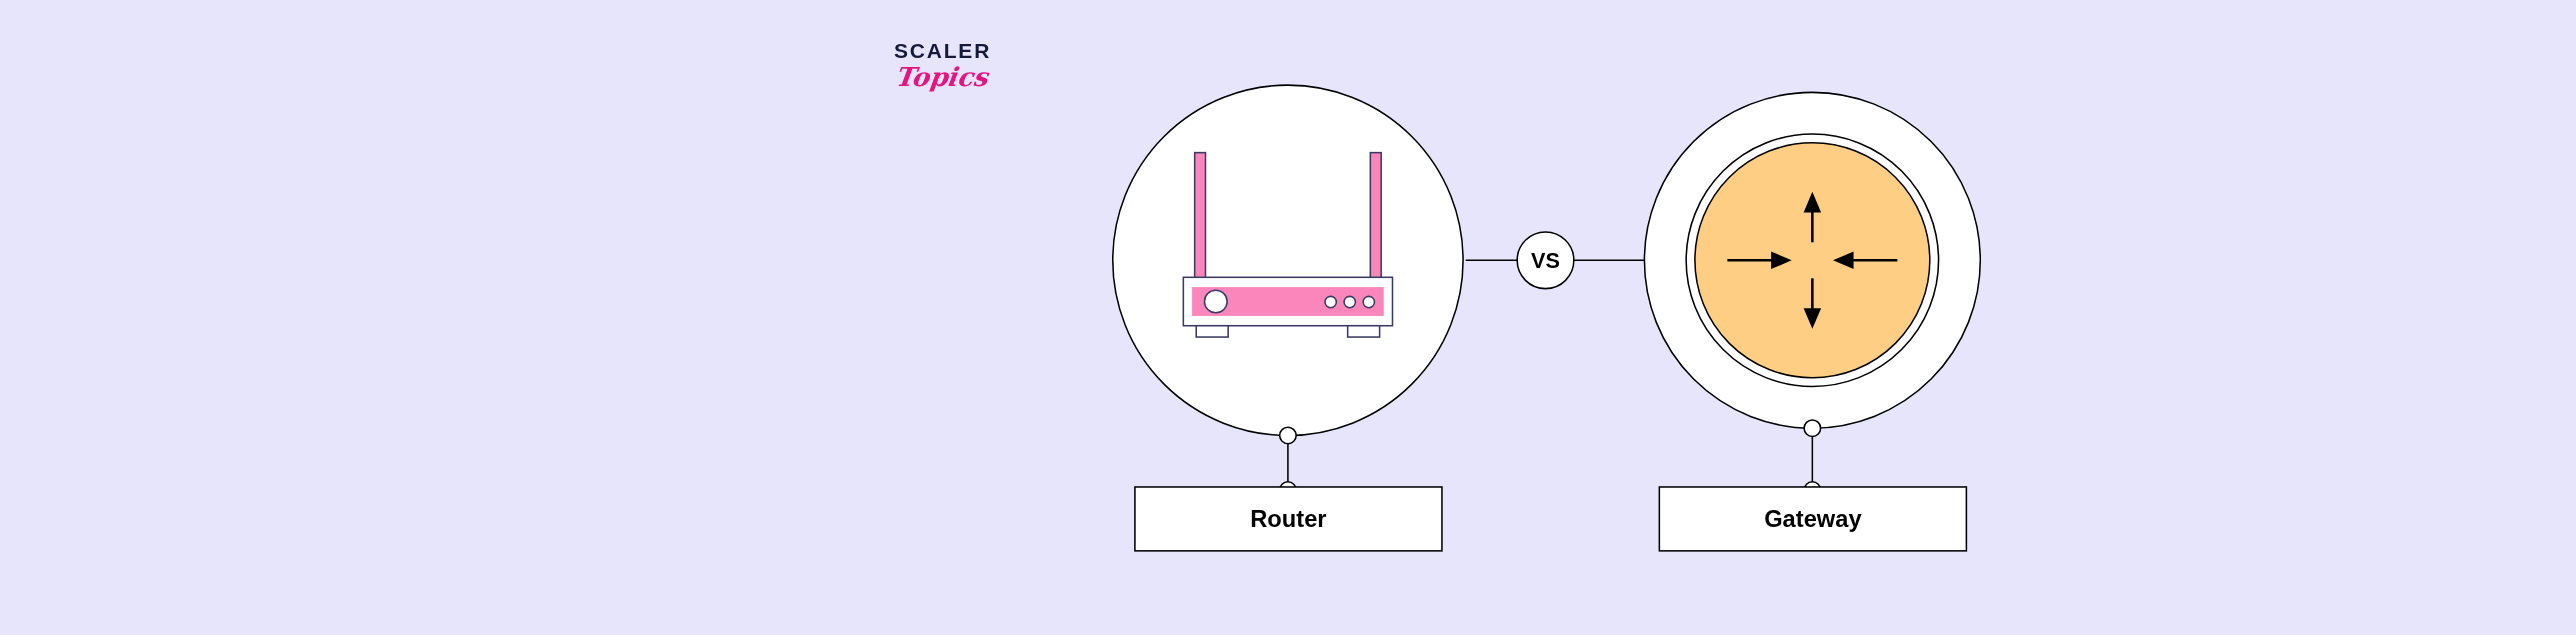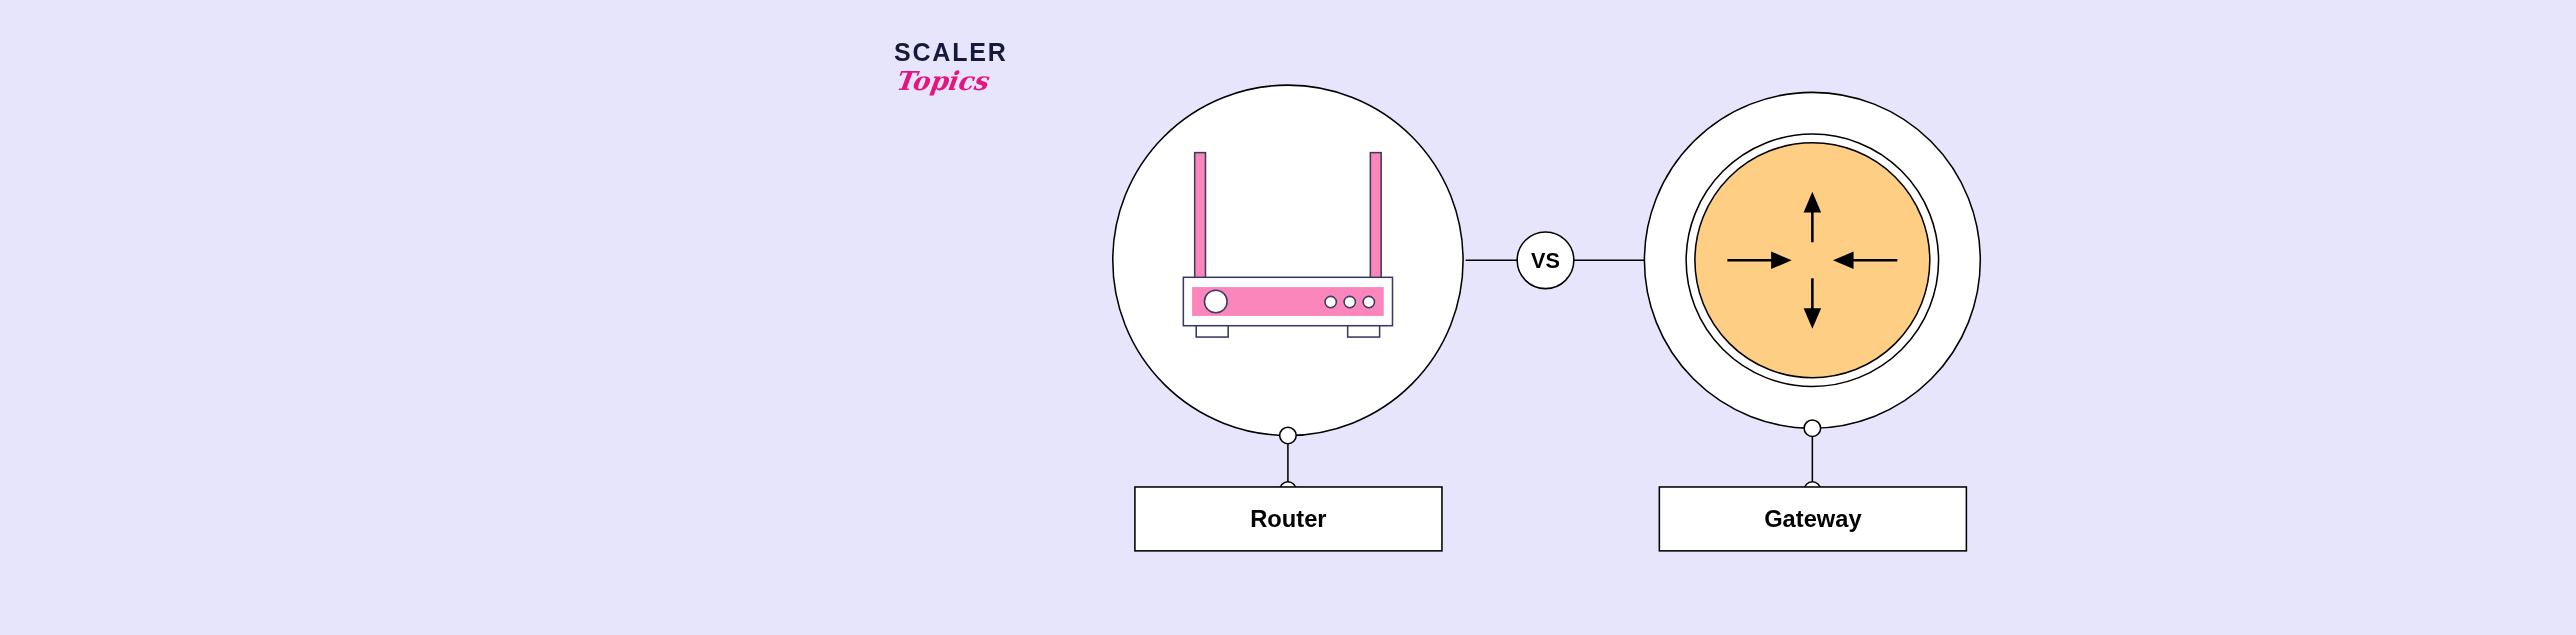--- a/index.html
+++ b/index.html
@@ -22,21 +22,21 @@
   #logo {
     position: absolute;
     left: 894px;
     top: 40px;
     width: 155px;
     height: 77px;
   }
   #logo .logo-scaler {
     font-family: "Liberation Sans", sans-serif;
     font-weight: bold;
-    font-size: 25px;
+    font-size: 21px;
     letter-spacing: 1.8px;
     color: #161a3a;
     line-height: 1;
     display: block;
   }
   #logo .logo-topics {
     font-family: "DejaVu Serif", serif;
     font-style: italic;
     font-weight: bold;
     font-size: 26px;

